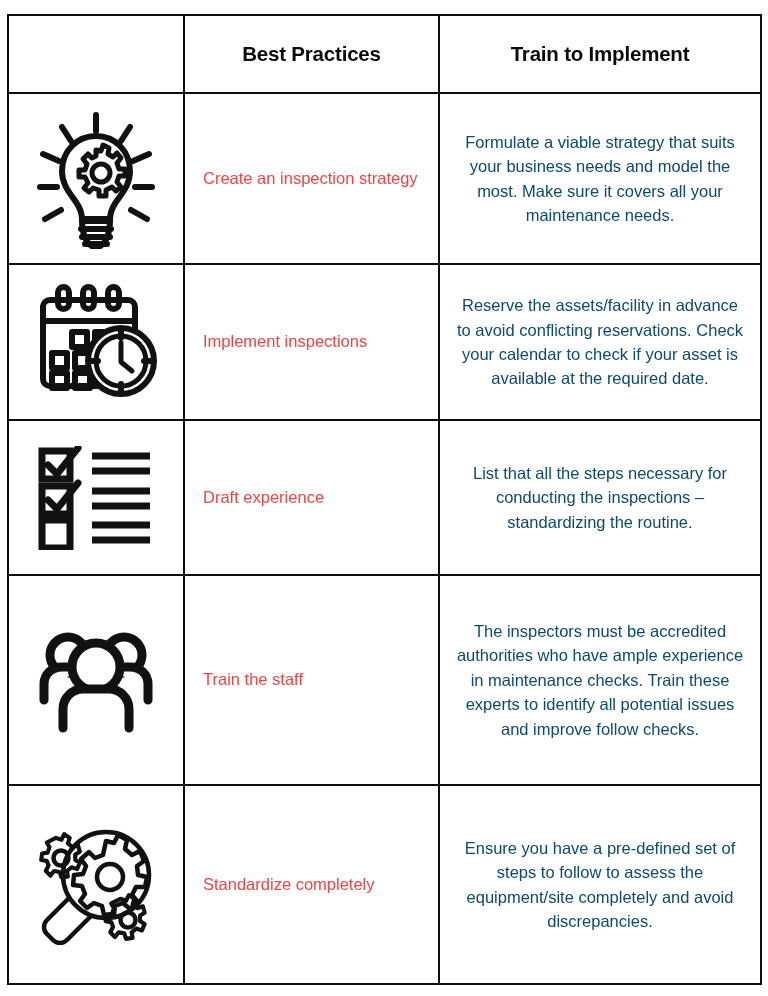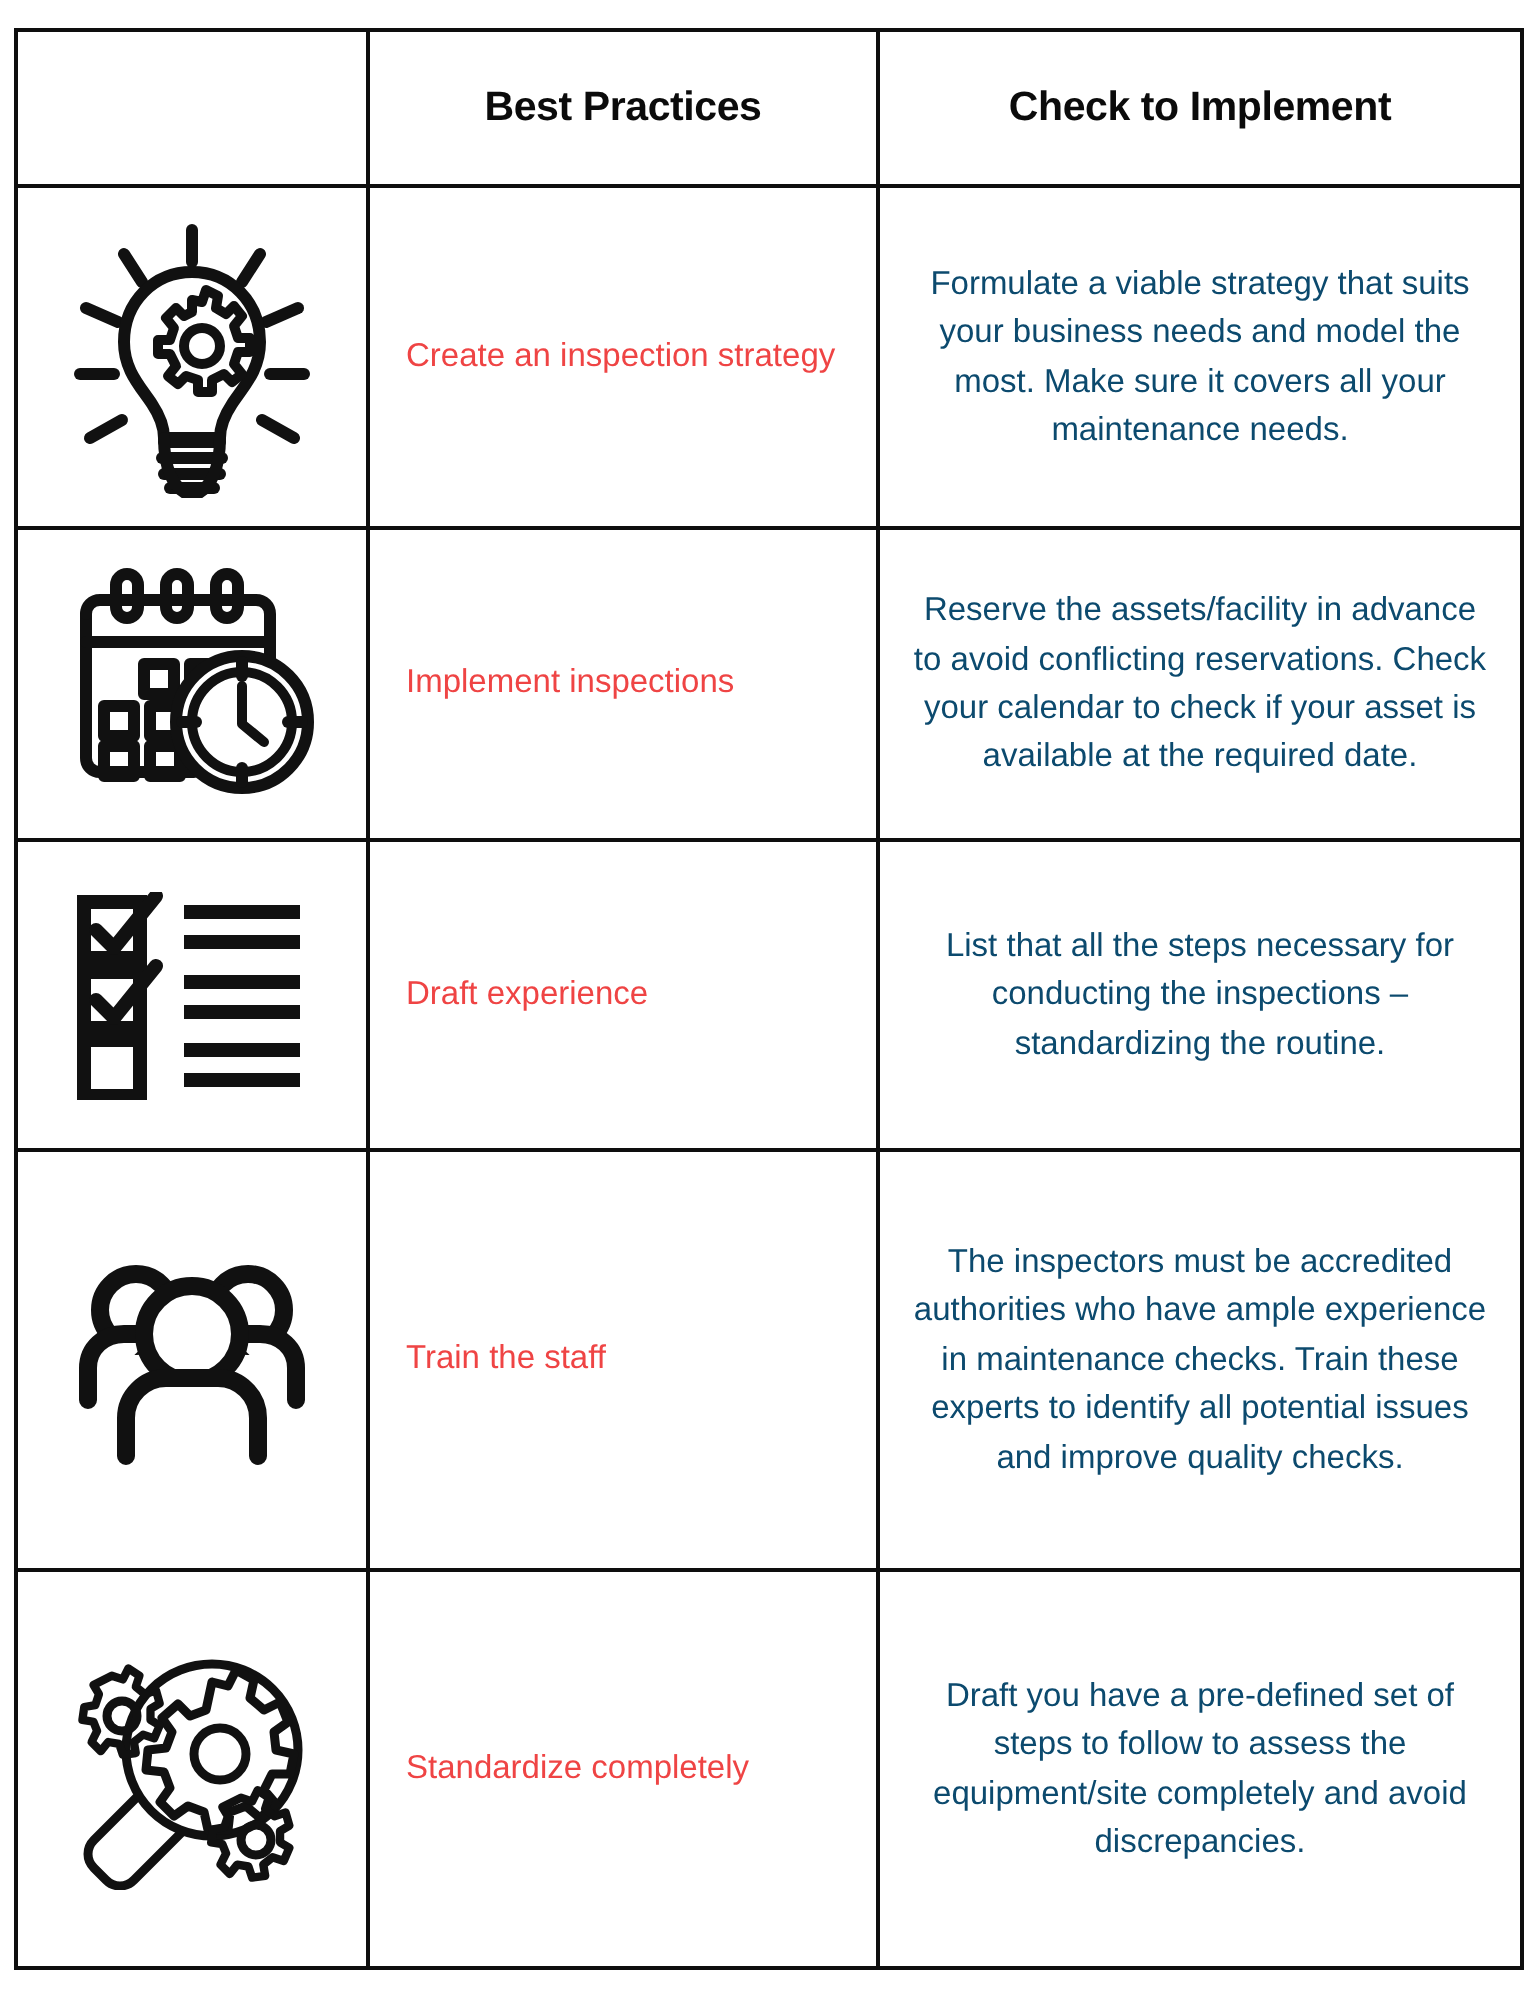--- a/index.html
+++ b/index.html
@@ -116,21 +116,21 @@
       </colgroup>
       <thead>
         <tr class="header-row">
           <th>
             <div class="header-cell-text"></div>
           </th>
           <th>
             <div class="header-cell-text">Best Practices</div>
           </th>
           <th>
-            <div class="header-cell-text">Check to Implement</div>
+            <div class="header-cell-text">Train to Implement</div>
           </th>
         </tr>
       </thead>
       <tbody>
 
         <tr class="row-0">
           <td class="icon-cell">
             <div class="icon-box">
               <svg width="118" height="140" viewBox="0 0 118 140" fill="none" stroke="#111111" stroke-width="6" stroke-linecap="round" stroke-linejoin="round">
 
@@ -259,21 +259,21 @@
 
                 <circle cx="59" cy="40" r="24" fill="#ffffff"></circle>
                 <path d="M26 101 L26 82 C26 71 35 62 46 62 L72 62 C83 62 92 71 92 82 L92 101" fill="#ffffff"></path>
               </svg>
             </div>
           </td>
           <td>
             <div class="practice-name">Train the staff</div>
           </td>
           <td>
-            <div class="practice-detail">The inspectors must be accredited authorities who have ample experience in maintenance checks. Train these experts to identify all potential issues and improve quality checks.</div>
+            <div class="practice-detail">The inspectors must be accredited authorities who have ample experience in maintenance checks. Train these experts to identify all potential issues and improve follow checks.</div>
           </td>
         </tr>
 
         <tr class="row-4">
           <td class="icon-cell">
             <div class="icon-box">
               <svg width="124" height="120" viewBox="0 0 124 120" fill="none" stroke="#111111" stroke-width="4.5" stroke-linecap="round" stroke-linejoin="round">
 
                 <path d="M40 68 L13 95 C9 99 9 105 13 109 L19 115 C23 119 29 119 33 115 L60 88 Z" fill="#ffffff"></path>
 
@@ -294,20 +294,20 @@
                          L114 104 L119 107 L116 114 L110 112 L105 116 L106 122 L99 123 L97 117
                          L91 116 L87 121 L82 116 L85 110 L83 105 L77 104 L78 97 L84 96 L86 90 L83 85 Z" transform="translate(0,-8) scale(0.93) translate(0,8)"></path>
                 <circle cx="94" cy="95" r="7.5"></circle>
               </svg>
             </div>
           </td>
           <td>
             <div class="practice-name">Standardize completely</div>
           </td>
           <td>
-            <div class="practice-detail">Draft you have a pre-defined set of steps to follow to assess the equipment/site completely and avoid discrepancies.</div>
+            <div class="practice-detail">Ensure you have a pre-defined set of steps to follow to assess the equipment/site completely and avoid discrepancies.</div>
           </td>
         </tr>
 
       </tbody>
     </table>
   </div>
 </div>
 
 </body></html>

